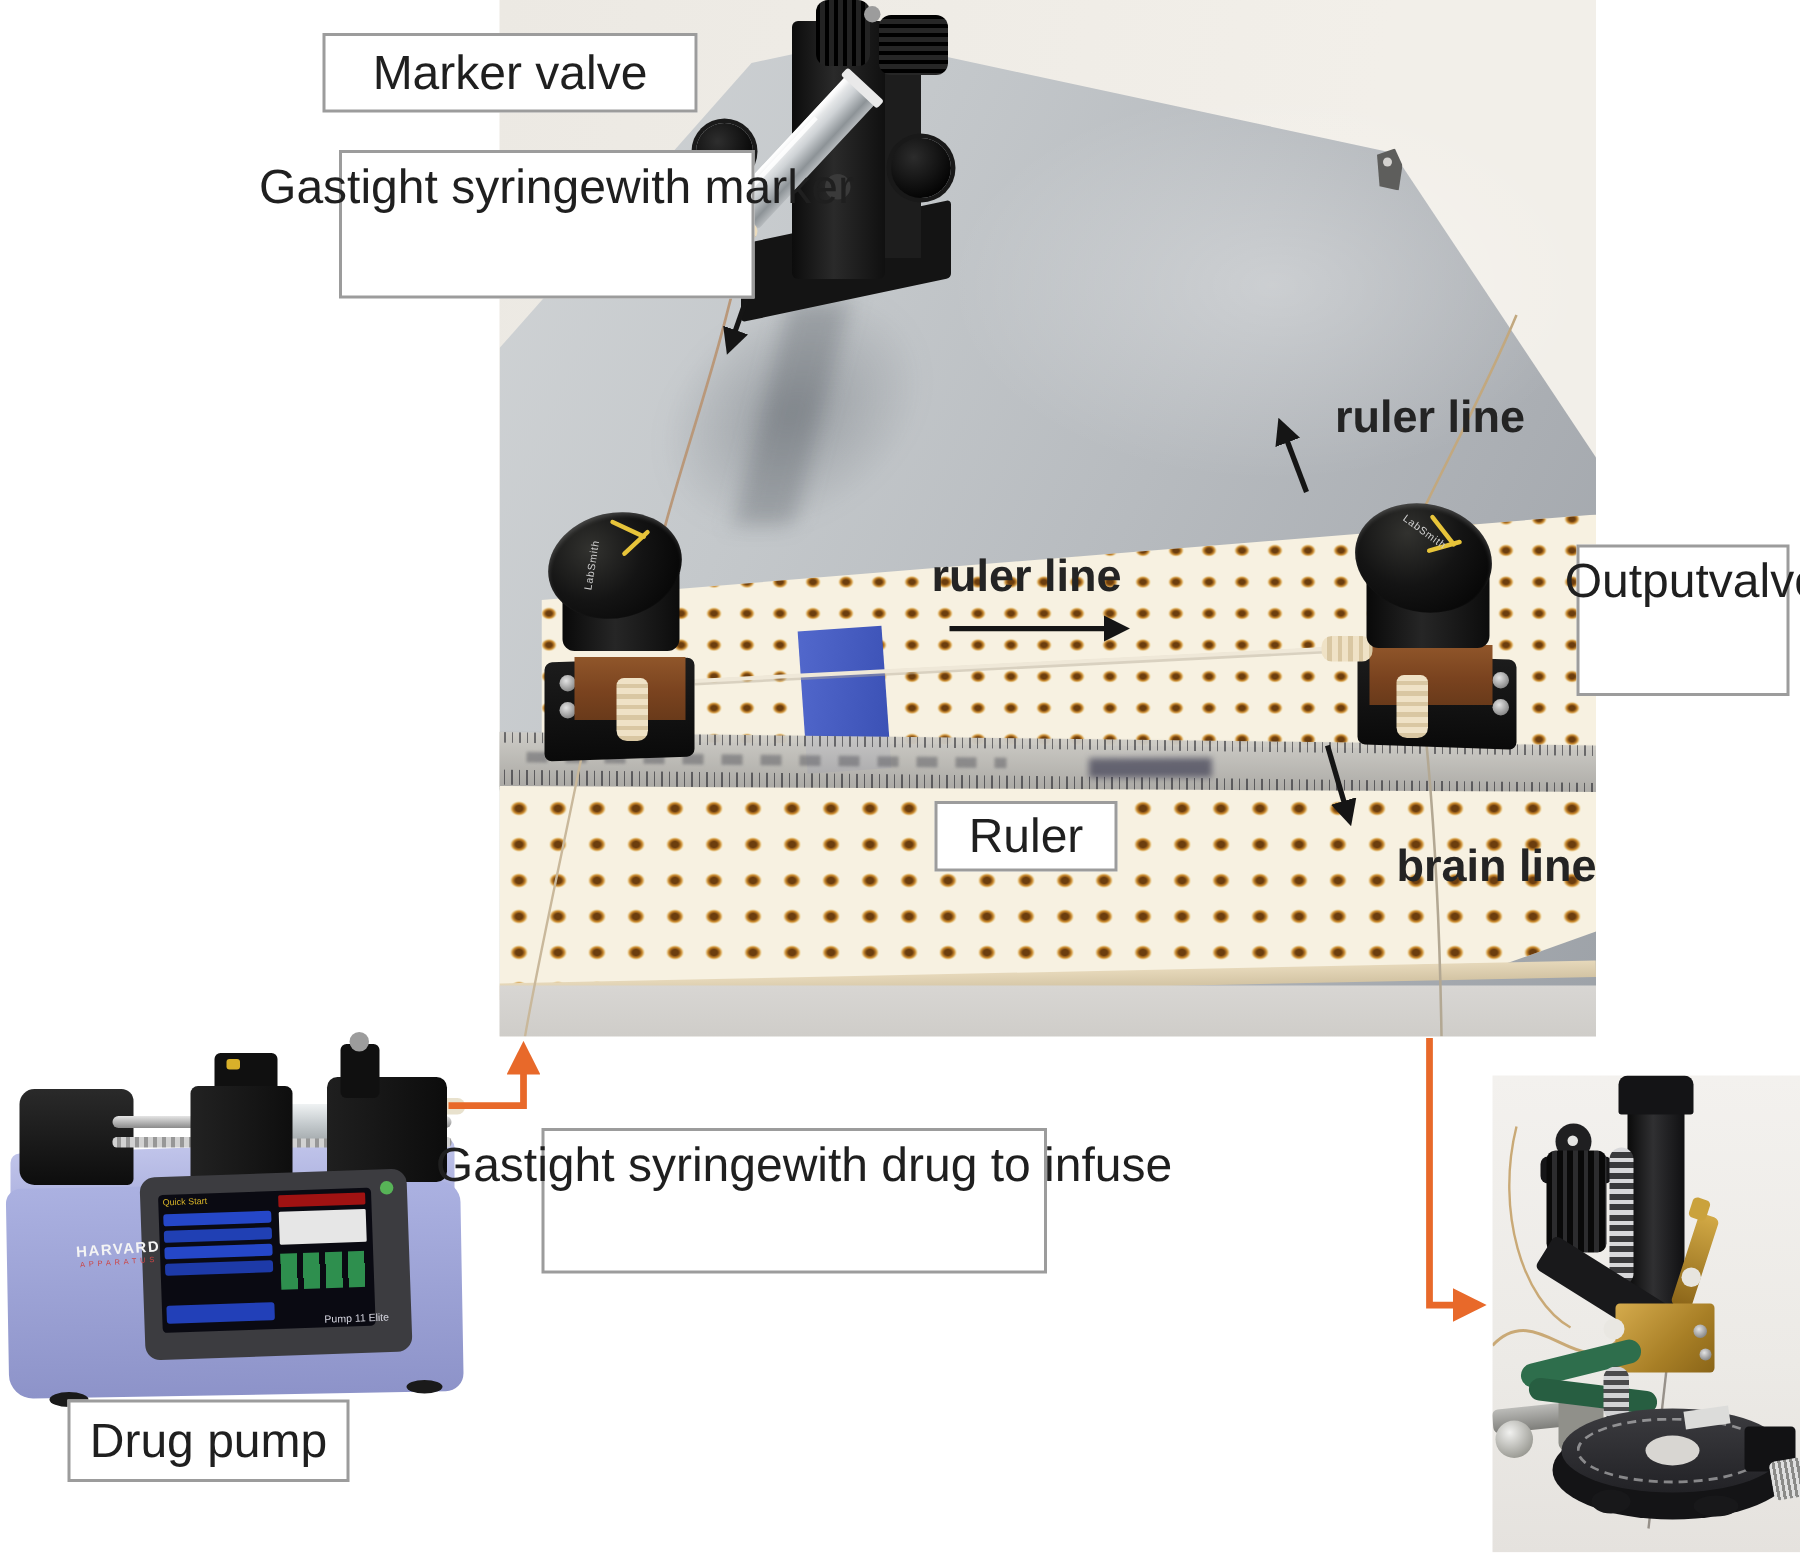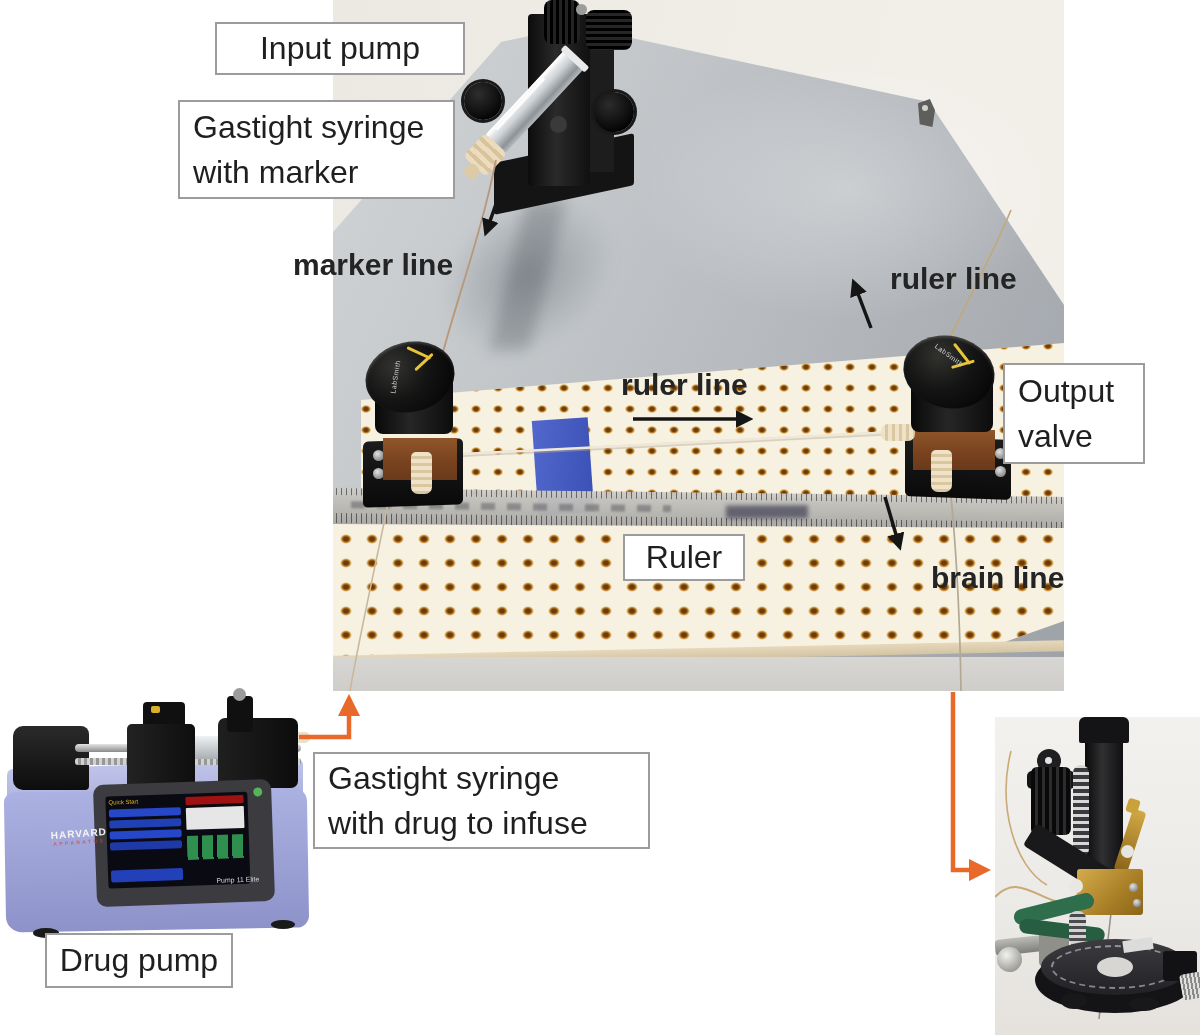--- a/index.html
+++ b/index.html
@@ -3,21 +3,21 @@
 <meta charset="utf-8">
 <style>
   html,body{margin:0;padding:0;background:#fff;}
   #canvas{position:relative;width:1200px;height:1035px;background:#fff;overflow:hidden;
           font-family:"Liberation Sans",sans-serif;}
   .abs{position:absolute;}
   
   .lbox{position:absolute;background:#fff;border:2.5px solid #9c9c9c;color:#1f1f1f;
         font-size:32px;line-height:45px;display:flex;align-items:center;justify-content:center;
         box-sizing:border-box;white-space:nowrap;}
-  .lbox.two{flex-direction:column;align-items:flex-start;justify-content:center;padding-left:13px;}
+  .lbox.two{flex-direction:row;align-items:flex-start;justify-content:center;padding-left:13px;margin-left:48px;}
   .linelabel{position:absolute;color:#242424;font-weight:bold;font-size:30px;white-space:nowrap;}
   
   #photo-main{left:333px;top:0;width:731px;height:691px;background:linear-gradient(100deg,#ece9e3,#f2efe9 70%);overflow:hidden;}
   #plate{left:0;top:0;width:731px;height:691px;
          background:linear-gradient(115deg,#d2d5d7 0%,#c4c8cb 30%,#b7bbbf 55%,#aaaeb3 78%,#9da2a8 100%);
          clip-path:polygon(0px 232px,168px 42px,243px 26px,596px 102px,731px 305px,731px 691px,0px 691px);}
   #plate-sheen{left:300px;top:60px;width:430px;height:260px;background:radial-gradient(closest-side,rgba(255,255,255,.30),rgba(255,255,255,0));}
   #plate-tab{left:585px;top:99px;width:17px;height:28px;background:#5e5e5c;clip-path:polygon(0 15%,70% 0,100% 40%,85% 100%,10% 90%);}
   #plate-tab .hole{position:absolute;left:4px;top:6px;width:6px;height:6px;border-radius:50%;background:#d4d2cf;}
   #pump-reflection{left:110px;top:195px;width:170px;height:160px;background:radial-gradient(closest-side,rgba(88,94,102,.42),rgba(88,94,102,0));
@@ -252,39 +252,38 @@
     </defs>
     <line x1="503" y1="184" x2="489" y2="224" stroke="#151515" stroke-width="3.5" marker-end="url(#bk)"></line>
     <line x1="871" y1="328" x2="857" y2="291" stroke="#151515" stroke-width="3.5" marker-end="url(#bk)"></line>
     <line x1="633" y1="419" x2="740" y2="419" stroke="#151515" stroke-width="3.5" marker-end="url(#bk)"></line>
     <line x1="885" y1="497" x2="897" y2="538" stroke="#151515" stroke-width="3.5" marker-end="url(#bk)"></line>
     <polyline points="299,737 349,737 349,711" fill="none" stroke="#e8692a" stroke-width="4.5" stroke-linejoin="miter" marker-end="url(#or)"></polyline>
     <polyline points="953,692 953,870 974,870" fill="none" stroke="#e8692a" stroke-width="4.5" stroke-linejoin="miter" marker-end="url(#or)"></polyline>
   </svg>
 
   <div class="lbox" style="left:215px;top:22px;width:250px;height:53px;">
-    <span>Input pump</span>
+    <span>Marker valve</span>
   </div>
   <div class="lbox two" style="left:178px;top:100px;width:277px;height:99px;">
     <span>Gastight syringe</span>
     <span>with marker</span>
   </div>
   <div class="lbox" style="left:623px;top:534px;width:122px;height:47px;">
     <span>Ruler</span>
   </div>
   <div class="lbox two" style="left:1003px;top:363px;width:142px;height:101px;">
     <span>Output</span>
     <span>valve</span>
   </div>
   <div class="lbox two" style="left:313px;top:752px;width:337px;height:97px;">
     <span>Gastight syringe</span>
     <span>with drug to infuse</span>
   </div>
   <div class="lbox" style="left:45px;top:933px;width:188px;height:55px;">
     <span>Drug pump</span>
   </div>
 
-  <div class="linelabel" style="left:293px;top:248px;">marker line</div>
   <div class="linelabel" style="left:890px;top:262px;">ruler line</div>
   <div class="linelabel" style="left:621px;top:368px;">ruler line</div>
   <div class="linelabel" style="left:931px;top:561px;">brain line</div>
 
 </div>
 
 </body></html>

